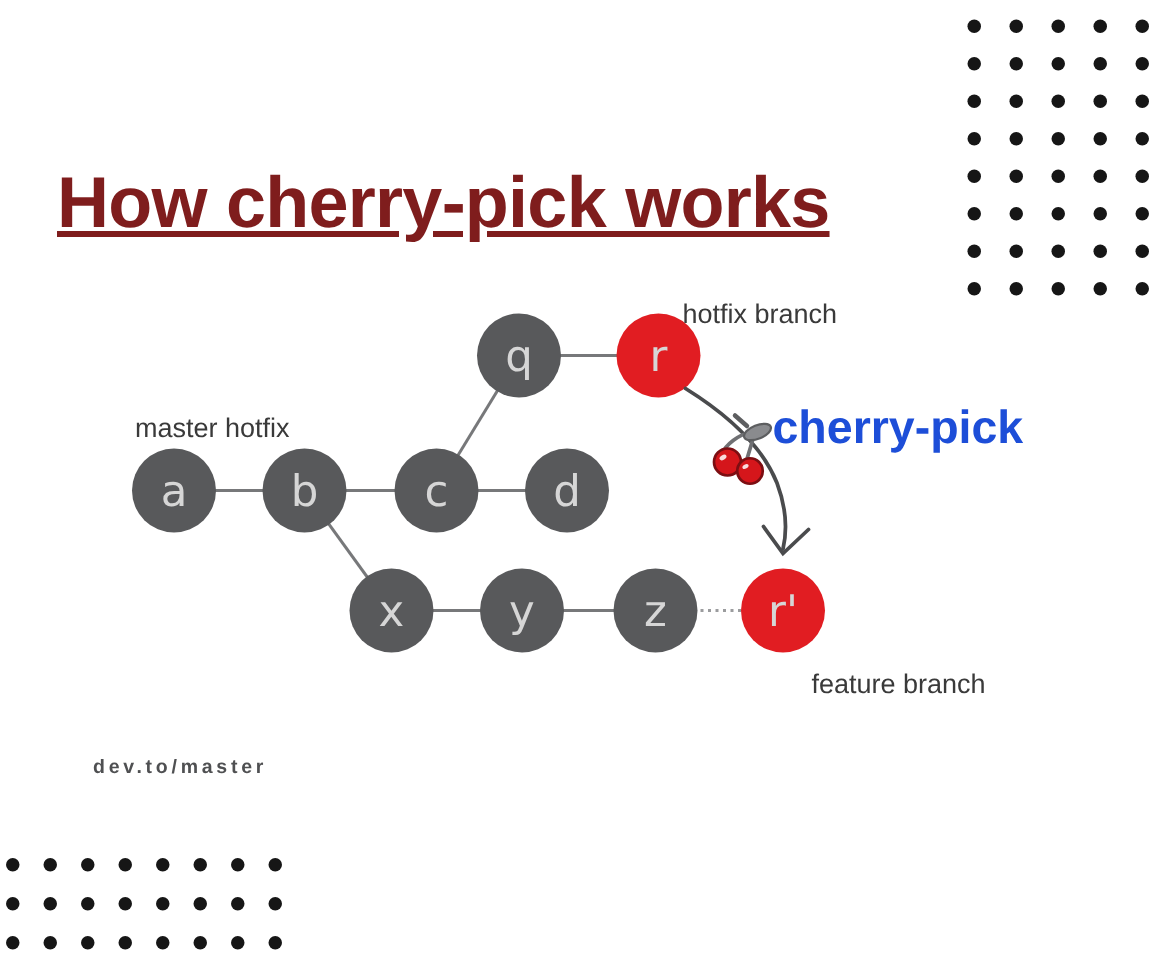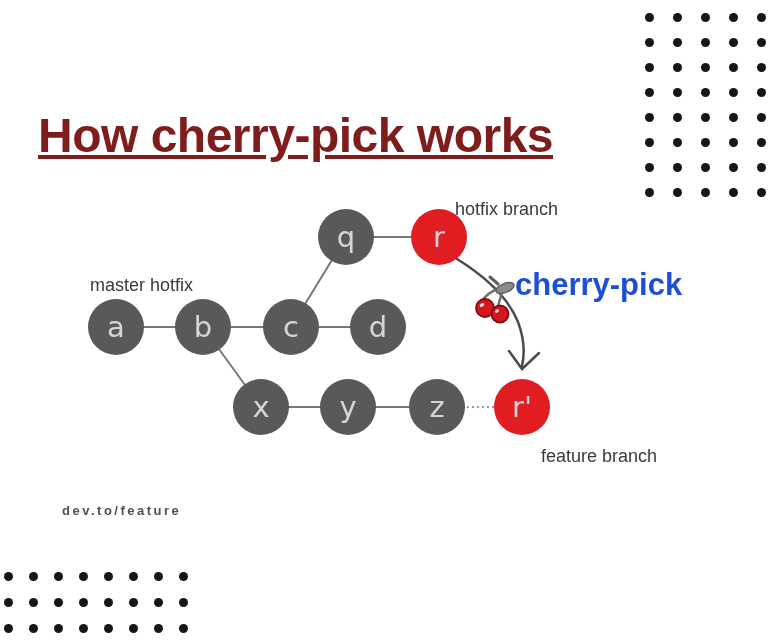--- a/index.html
+++ b/index.html
@@ -161,15 +161,15 @@
       <circle cx="500" cy="314" r="8.5" fill="#d5161b" stroke="#7c0e12" stroke-width="1.8"></circle>
       <ellipse cx="482" cy="305" rx="2.5" ry="1.6" fill="#ffffff" opacity="0.85" transform="rotate(-30 482 305)"></ellipse>
       <ellipse cx="497" cy="311" rx="2.2" ry="1.4" fill="#ffffff" opacity="0.85" transform="rotate(-30 497 311)"></ellipse>
     </g>
   </svg>
 
   <div class="branch-label lbl-master">master hotfix</div>
   <div class="branch-label lbl-hotfix">hotfix branch</div>
   <div class="branch-label lbl-feature">feature branch</div>
   <div class="cherry-pick-label">cherry-pick</div>
-  <div class="attribution">dev.to/feature</div>
+  <div class="attribution">dev.to/master</div>
 
 </div>
 
 </body></html>

